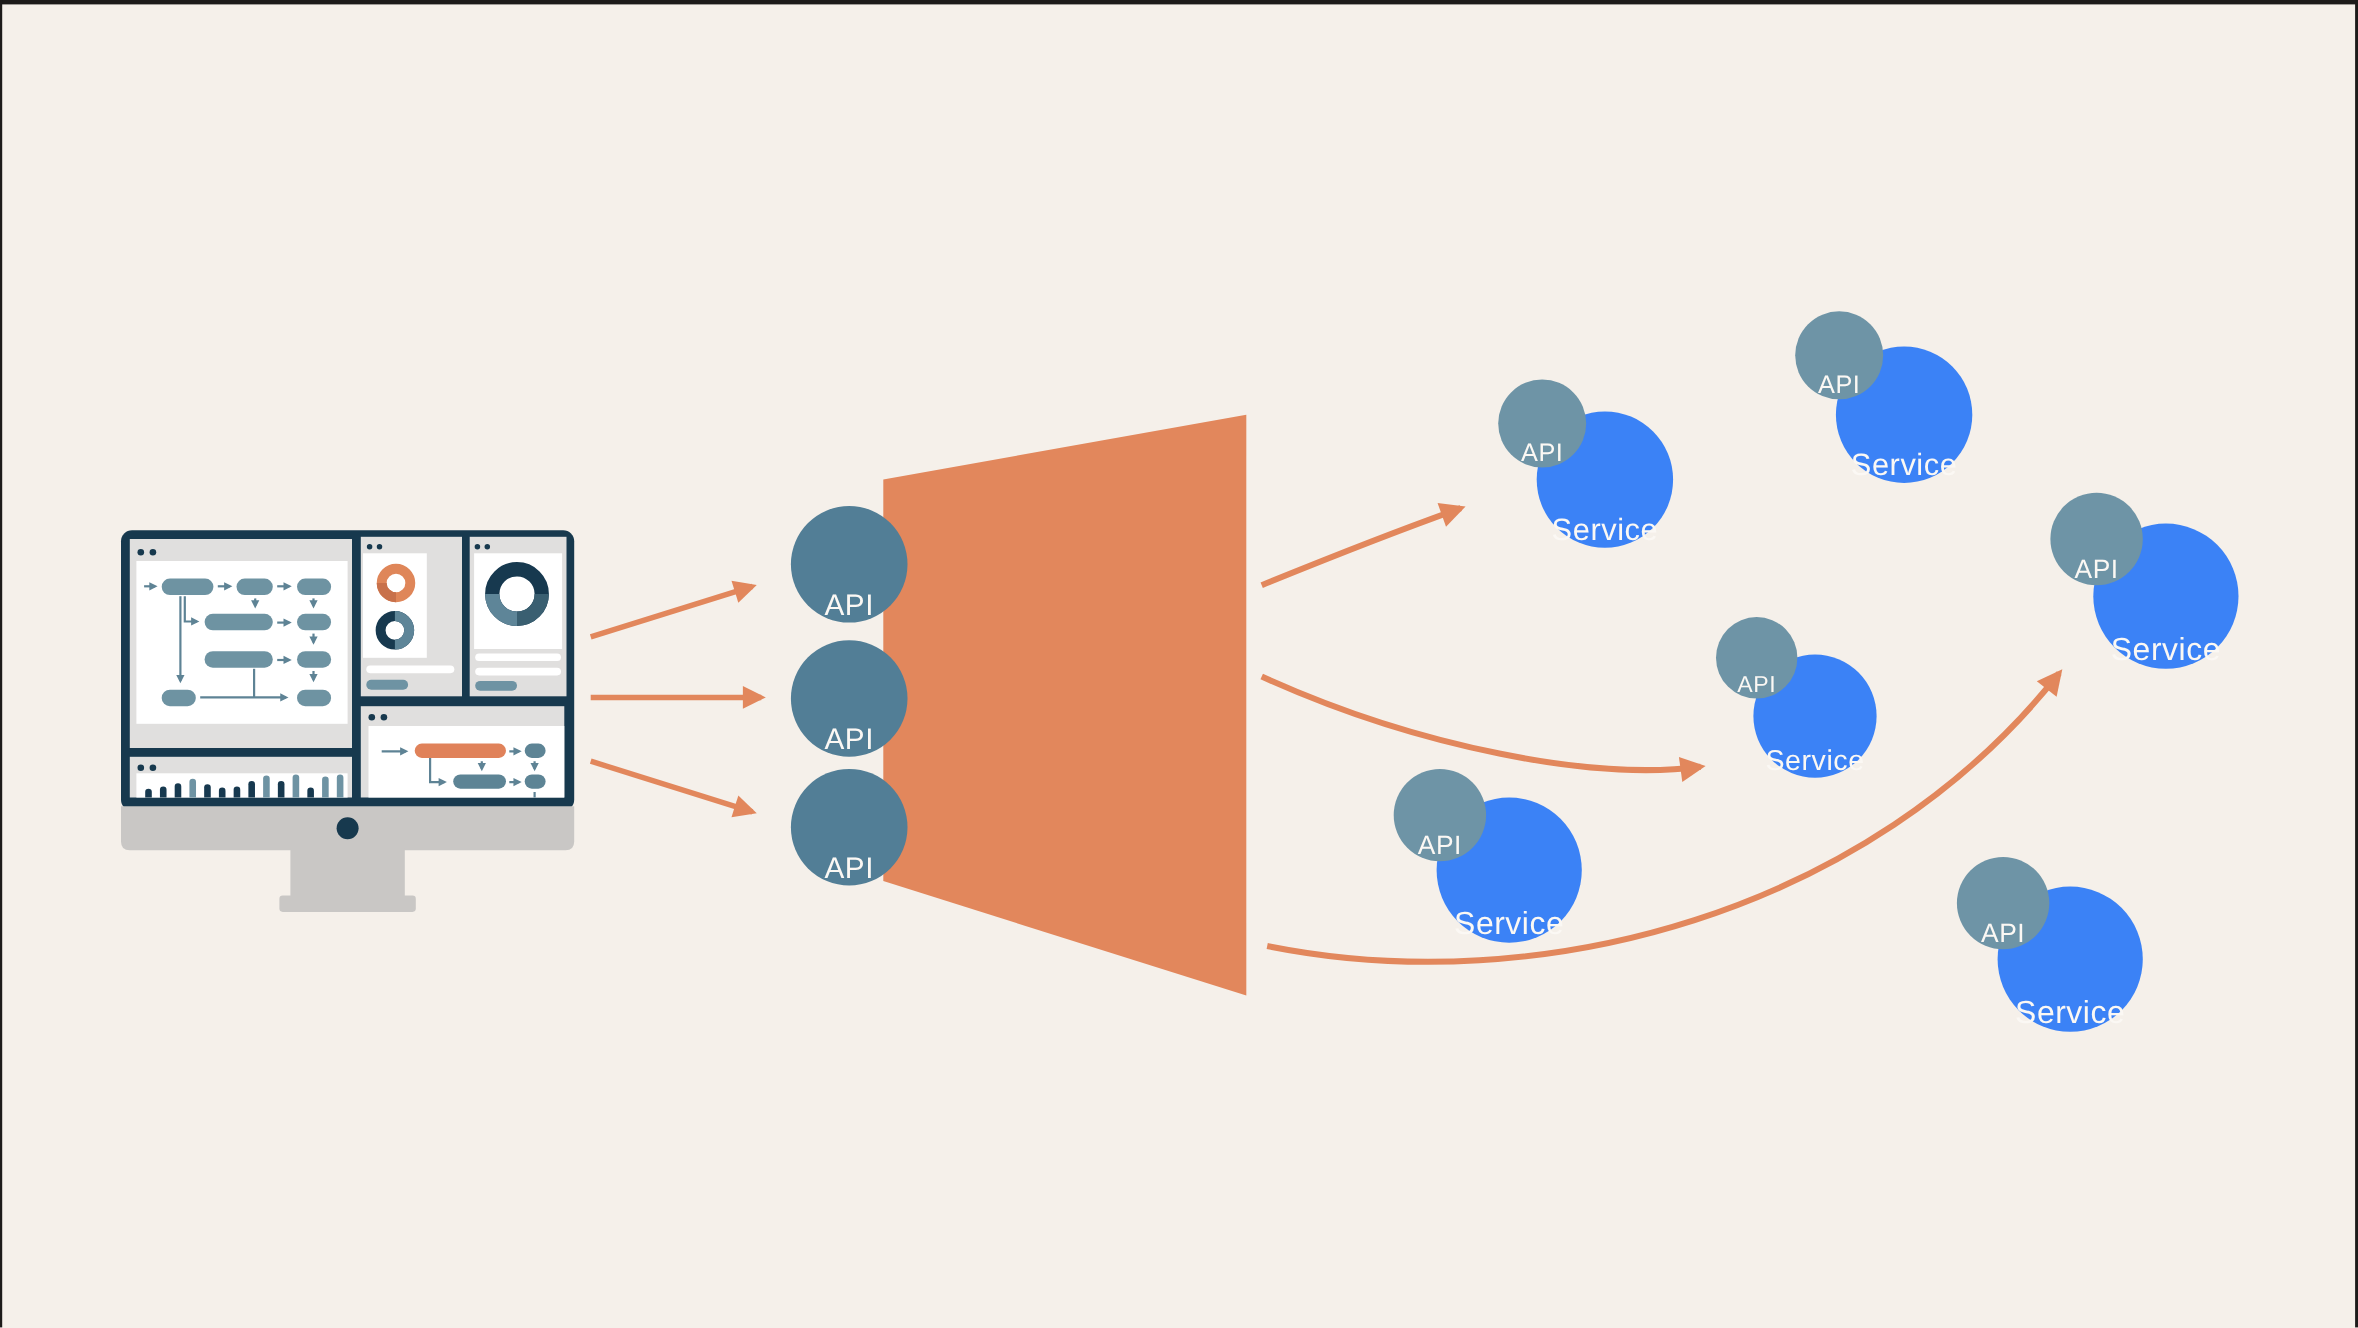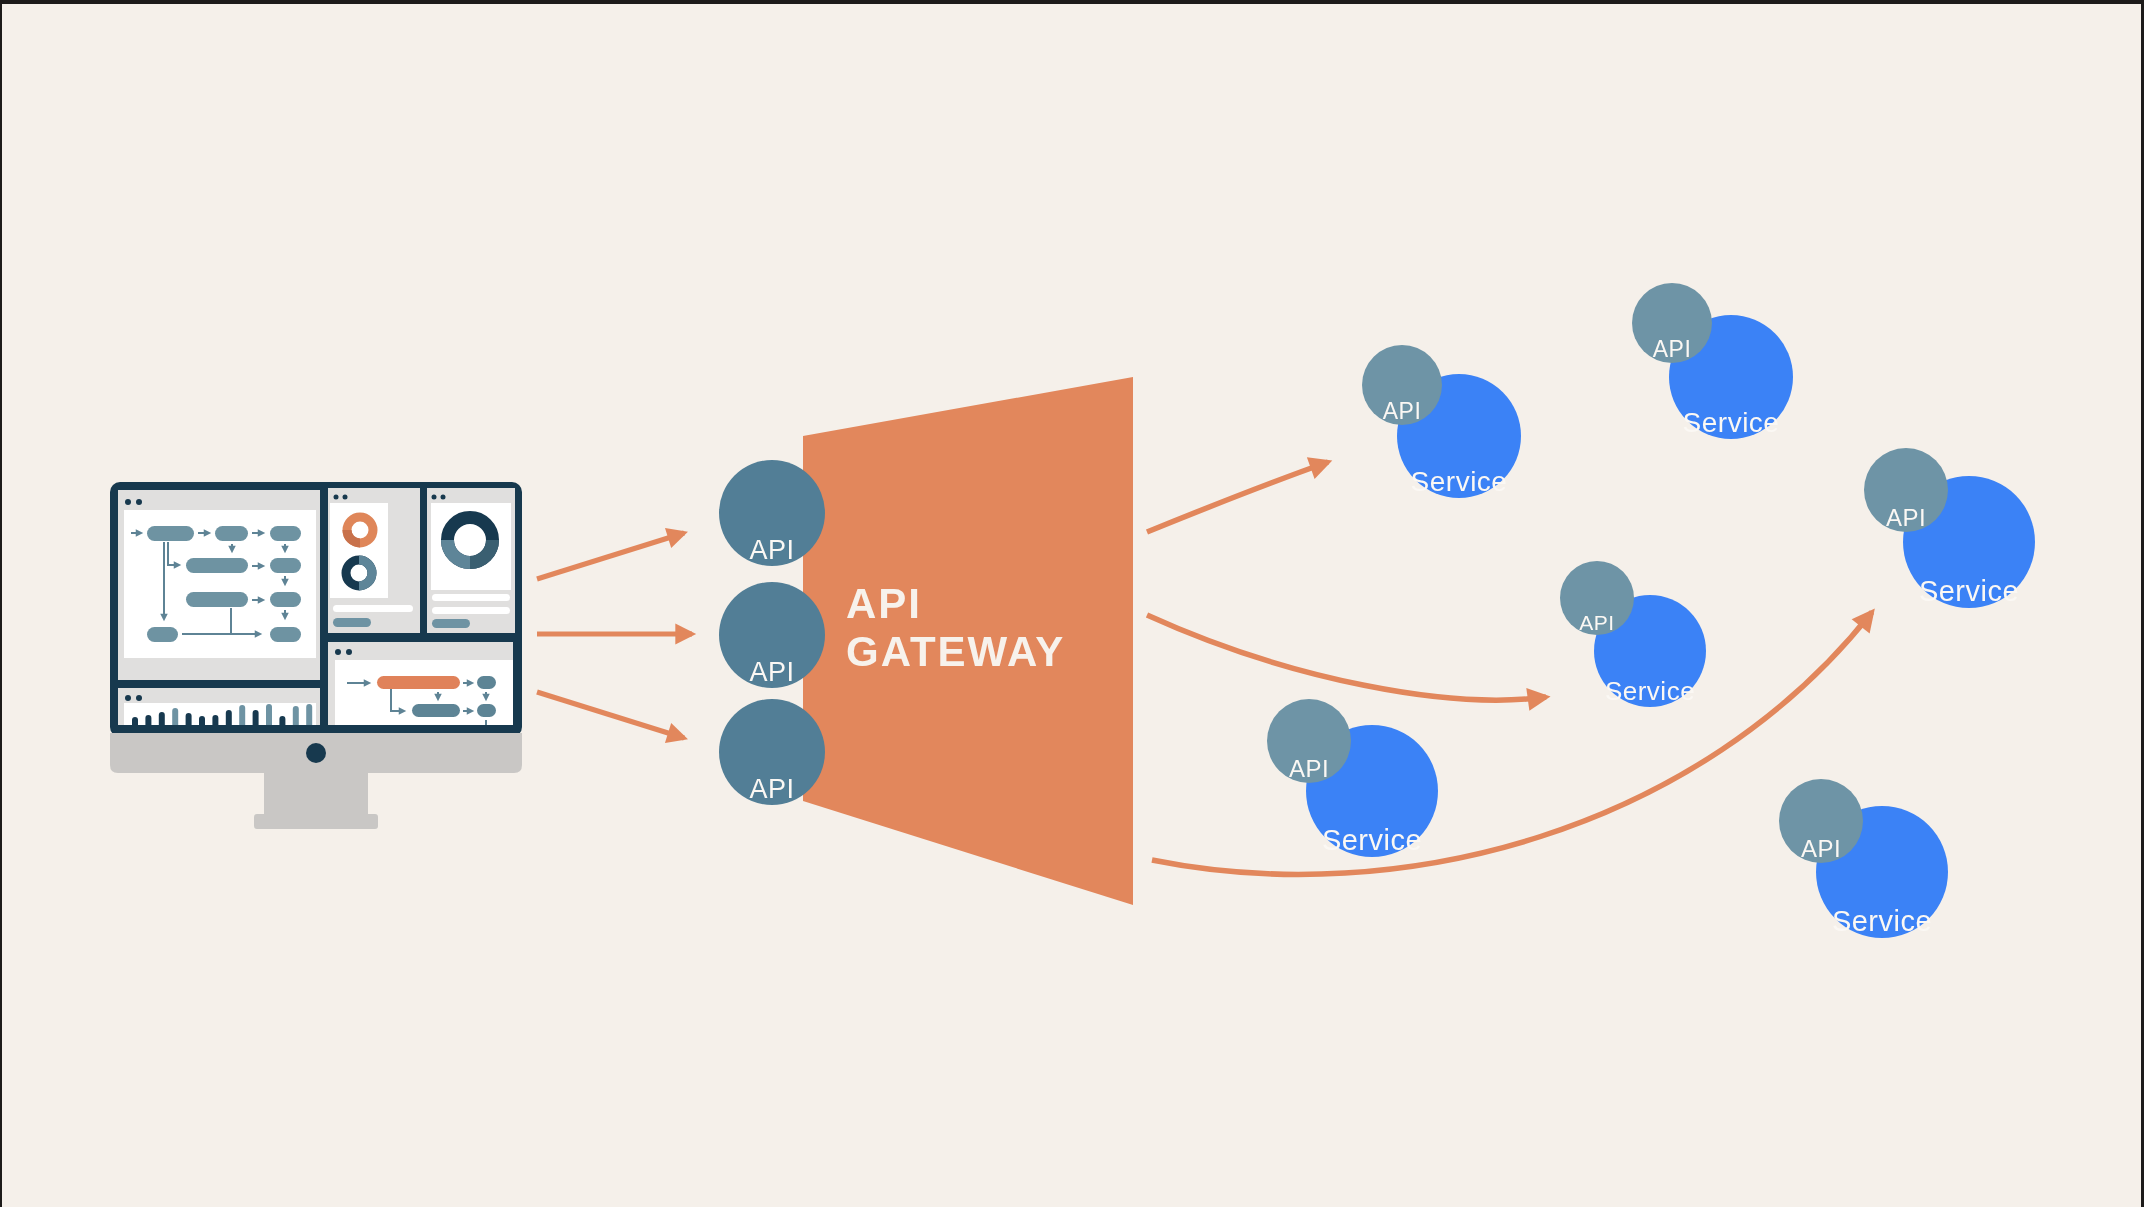--- a/index.html
+++ b/index.html
@@ -164,21 +164,20 @@
       <line x1="537" y1="692" x2="684" y2="738" marker-end="url(#ah-o)"></line>
     </g>
 
     <g stroke="#E2875C" stroke-width="5.5" fill="none">
       <path d="M1147,532 Q1255,488 1328,462" marker-end="url(#ah-o)"></path>
       <path d="M1147,615 C1290,680 1450,710 1546,697" marker-end="url(#ah-o)"></path>
       <path d="M1152,860 C1400,910 1700,830 1872,612" marker-end="url(#ah-o)"></path>
     </g>
   </svg>
 
-  <div class="gateway-title">API GATEWAY</div>
 
   <div class="circle gw-node" style="left:719px;top:460px;width:106px;height:106px;font-size:27px;">
     <span>API</span>
   </div>
   <div class="circle gw-node" style="left:719px;top:582px;width:106px;height:106px;font-size:27px;">
     <span>API</span>
   </div>
   <div class="circle gw-node" style="left:719px;top:699px;width:106px;height:106px;font-size:27px;">
     <span>API</span>
   </div>

